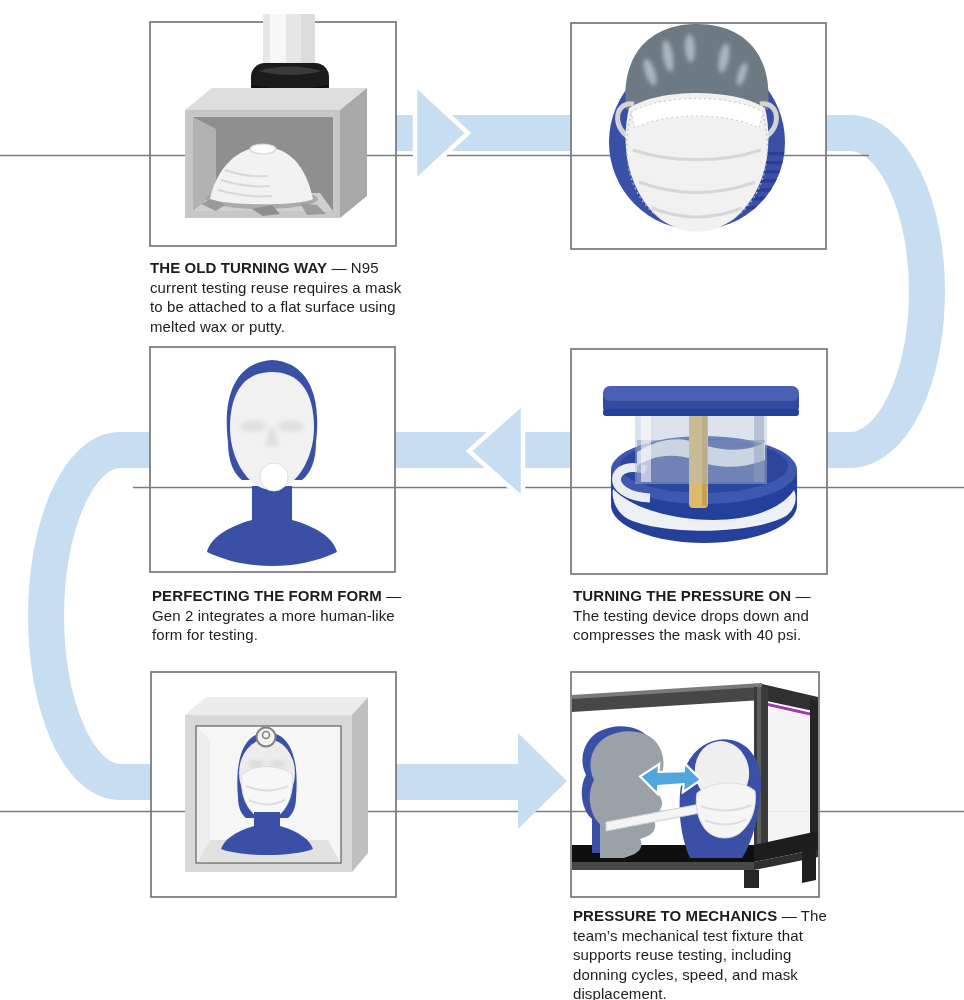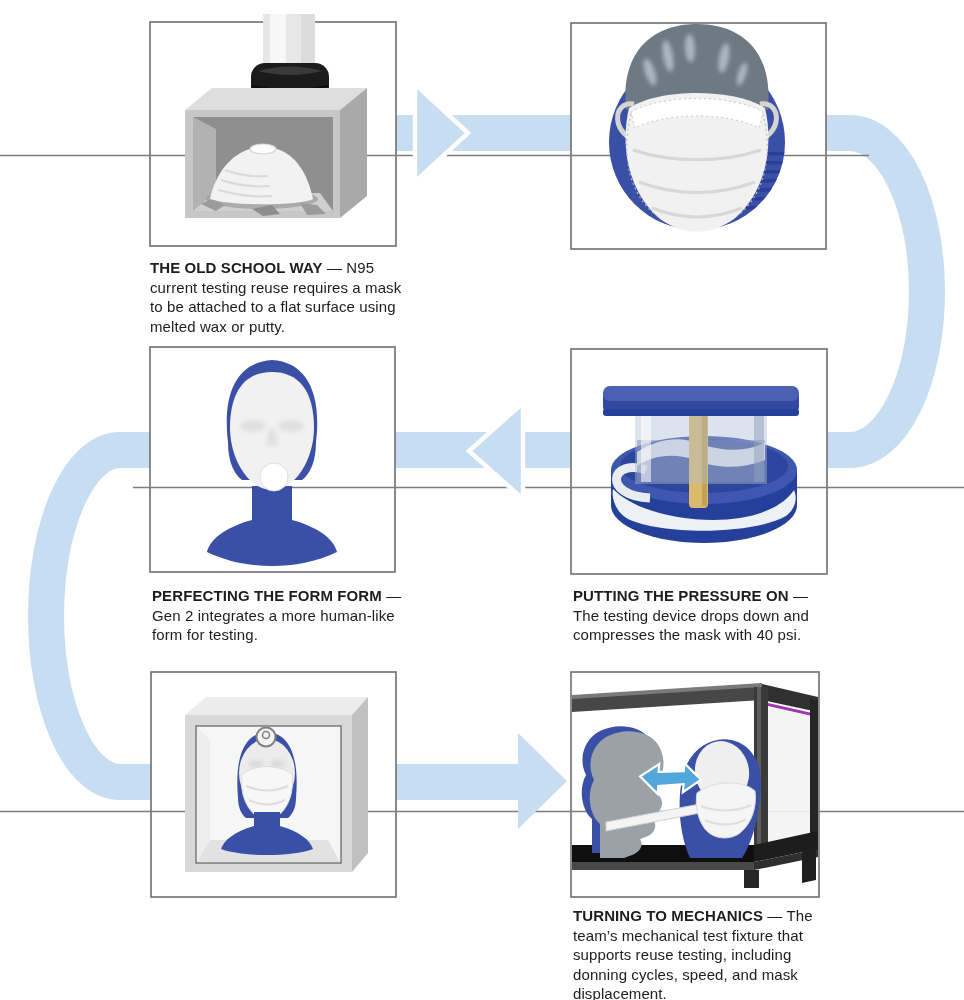--- a/index.html
+++ b/index.html
@@ -192,34 +192,34 @@
       <path d="M701,806 C715,812 738,812 751,805"></path>
       <path d="M705,820 C717,826 736,826 746,819"></path>
     </g>
     <g transform="rotate(5 670 779)">
       <polygon points="640,779 658,765 658,773 683,770 683,762 701,777 684,791 684,783 659,787 659,795" fill="#51a7db" stroke="#ffffff" stroke-width="2.2"></polygon>
     </g>
   </g>
 </svg>
 
 <div class="caption" style="left:150px;top:258px;width:258px">
-  <span class="cap-b">THE OLD SCHOOL WAY</span>
+  <span class="cap-b">THE OLD TURNING WAY</span>
   <span>— N95 current testing reuse requires a mask to be attached to a flat surface using melted wax or putty.</span>
 </div>
 
 
 <div class="caption" style="left:152px;top:586px;width:256px">
   <span class="cap-b">PERFECTING THE FORM FORM</span>
   <span>— Gen 2 integrates a more human-like form for testing.</span>
 </div>
 
 <div class="caption" style="left:573px;top:586px;width:256px">
-  <span class="cap-b">PUTTING THE PRESSURE ON</span>
+  <span class="cap-b">TURNING THE PRESSURE ON</span>
   <span>— The testing device drops down and compresses the mask with 40 psi.</span>
 </div>
 
 
 <div class="caption" style="left:573px;top:906px;width:268px">
-  <span class="cap-b">TURNING TO MECHANICS</span>
+  <span class="cap-b">PRESSURE TO MECHANICS</span>
   <span>— The team’s mechanical test fixture that supports reuse testing, including donning cycles, speed, and mask displacement.</span>
 </div>
 
 </div>
 
 </body></html>

